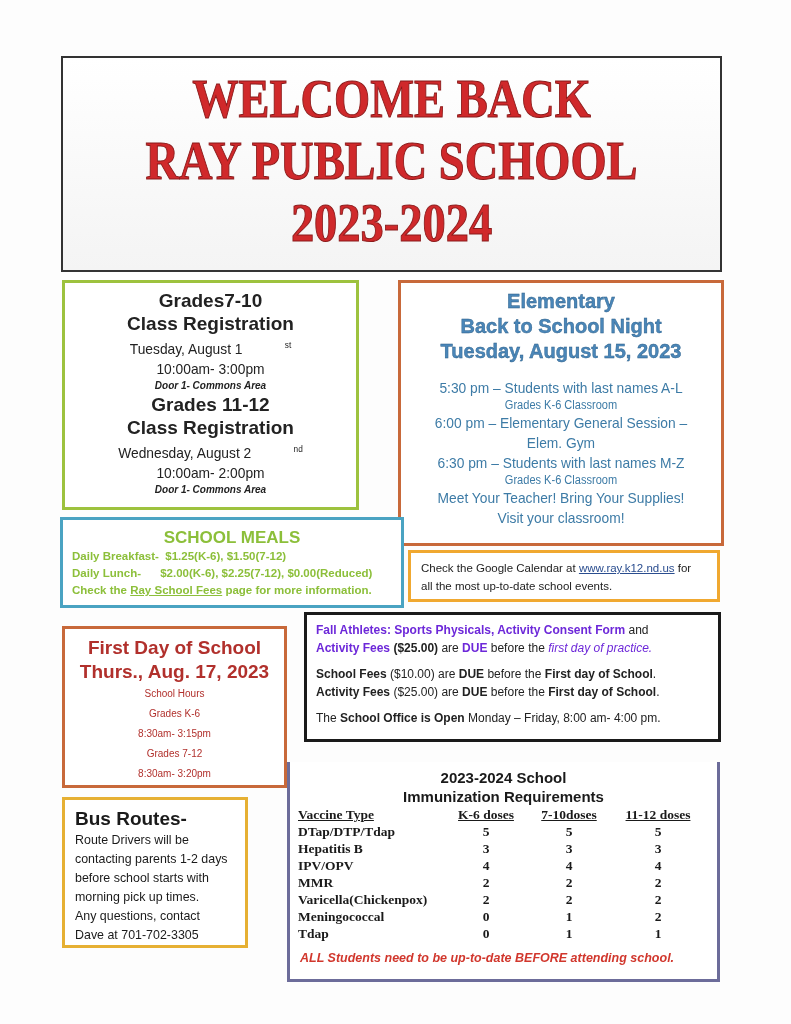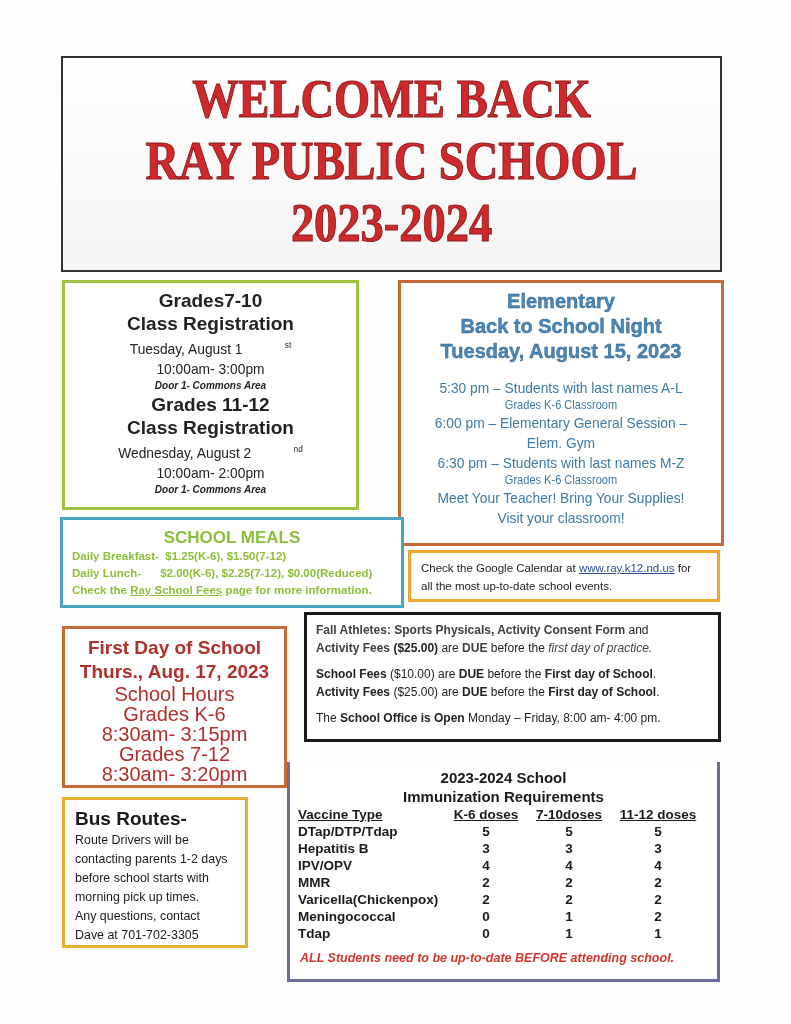--- a/index.html
+++ b/index.html
@@ -24,32 +24,32 @@
 
   #meals-box { left:60px; top:517px; width:344px; height:91px; border:3px solid #4aa3c2; color:#8cbf3a; }
   #meals-box .mh { font-size:17px; font-weight:bold; text-align:center; margin-top:8px; line-height:20px; }
   #meals-box .ml { font-size:11.5px; font-weight:bold; line-height:17px; margin-left:9px; white-space:pre; }
   .u { text-decoration:underline; }
 
   #cal-box { left:408px; top:550px; width:312px; height:52px; border:3px solid #f0a830; font-size:11.5px; line-height:18px; padding:6px 0 0 10px; color:#222; }
   #cal-box .link { color:#2a4d8f; text-decoration:underline; }
 
   #fees-box { left:304px; top:612px; width:417px; height:130px; border:3px solid #1a1a1a; font-size:12px; line-height:18px; padding:6px 0 0 9px; color:#222; }
-  .red { color:#404040; }
+  .red { color:#6d28d9; }
   .b { font-weight:bold; }
   .i { font-style:italic; }
   #fees-box p { margin:0 0 8px 0; }
 
   #first-box { left:62px; top:626px; width:225px; height:162px; border:3px solid #c8693a; color:#b1302c; }
   .fd-h { font-weight:bold; font-size:19px; line-height:24px; }
-  .fd-t { font-size:20px; line-height:20px; }
+  .fd-t { font-size:10px; line-height:20px; }
 
   #imm-box { left:287px; top:744px; width:433px; height:220px; border:3px solid #6c6c9a; border-top:none;margin-top:18px; }
   .imm-h { font-weight:bold; font-size:15px; line-height:19px; text-align:center; color:#1a1a1a; }
-  table { border-collapse:collapse; margin-left:8px; font-weight:bold; font-size:13.5px; color:#1a1a1a; }
+  table { border-collapse:collapse; margin-left:8px; font-weight:bold; font-size:13.5px; color:#1a1a1a;font-family:Liberation Serif, serif; }
   th { font-weight:bold; text-decoration:underline; text-align:left; padding:0; height:17px; }
   td { padding:0; height:17px; }
   td.n, th.n { text-align:center; }
   .imm-note { color:#d1372d; font-weight:bold; font-style:italic; font-size:12.5px; margin:9px 0 0 10px; }
 
   #bus-box { left:62px; top:797px; width:186px; height:151px; border:3px solid #e6b033; color:#1a1a1a; padding:8px 0 0 10px; }
   .bus-h { font-weight:bold; font-size:19px; line-height:22px; }
   .bus-t { font-size:13.5px; line-height:19px; transform-origin:left; transform:scaleX(0.92); white-space:nowrap; }
 </style>
 </head>

